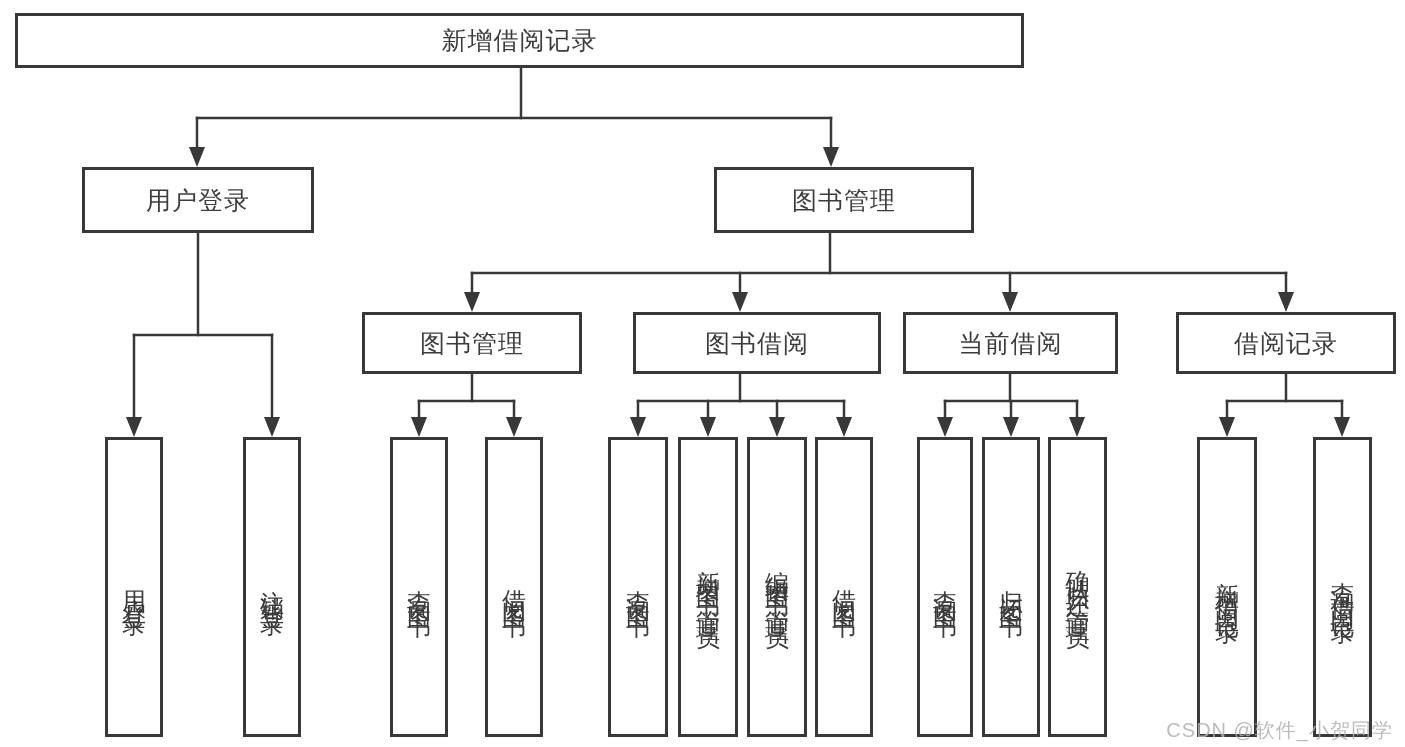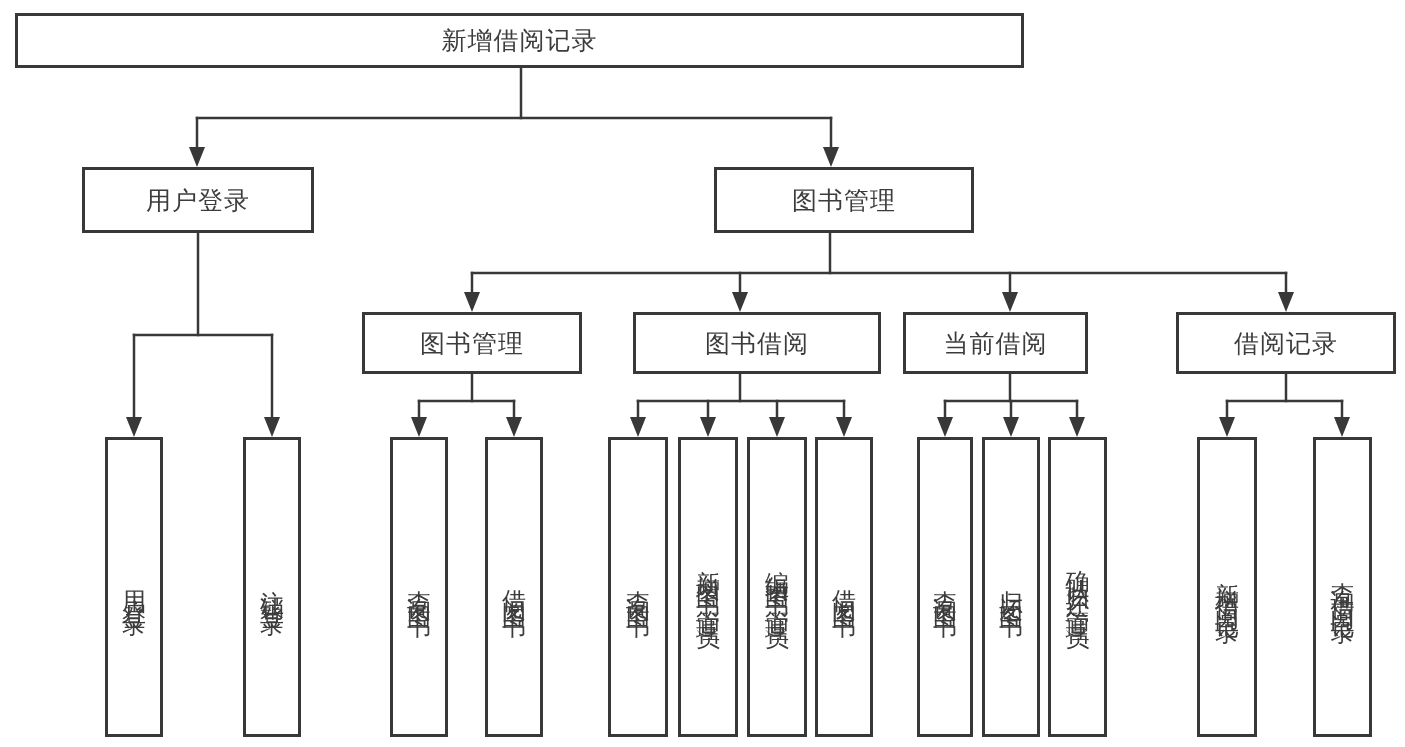--- a/index.html
+++ b/index.html
@@ -128,21 +128,21 @@
   <div class="box" style="left:714px;top:167px;width:260px;height:66px">
     <span class="hlabel">图书管理</span>
   </div>
 
   <div class="box" style="left:362px;top:312px;width:220px;height:62px">
     <span class="hlabel">图书管理</span>
   </div>
   <div class="box" style="left:633px;top:312px;width:248px;height:62px">
     <span class="hlabel">图书借阅</span>
   </div>
-  <div class="box" style="left:903px;top:312px;width:185px;height:62px">
+  <div class="box" style="left:903px;top:312px;width:215px;height:62px">
     <span class="hlabel">当前借阅</span>
   </div>
   <div class="box" style="left:1176px;top:312px;width:220px;height:62px">
     <span class="hlabel">借阅记录</span>
   </div>
 
   <div class="box" style="left:105px;top:437px;width:58px;height:300px">
     <span class="vlabel">用户登录</span>
   </div>
   <div class="box" style="left:243px;top:437px;width:58px;height:300px">
@@ -179,14 +179,15 @@
     <span class="vlabel">确认归还（管理员）</span>
   </div>
 
   <div class="box" style="left:1197px;top:437px;width:60px;height:300px">
     <span class="vlabel">新增借阅记录</span>
   </div>
   <div class="box" style="left:1313px;top:437px;width:59px;height:300px">
     <span class="vlabel">查询借阅记录</span>
   </div>
 
+  <div class="watermark">CSDN @软件_小贺同学</div>
 
 </div>
 
 </body></html>

